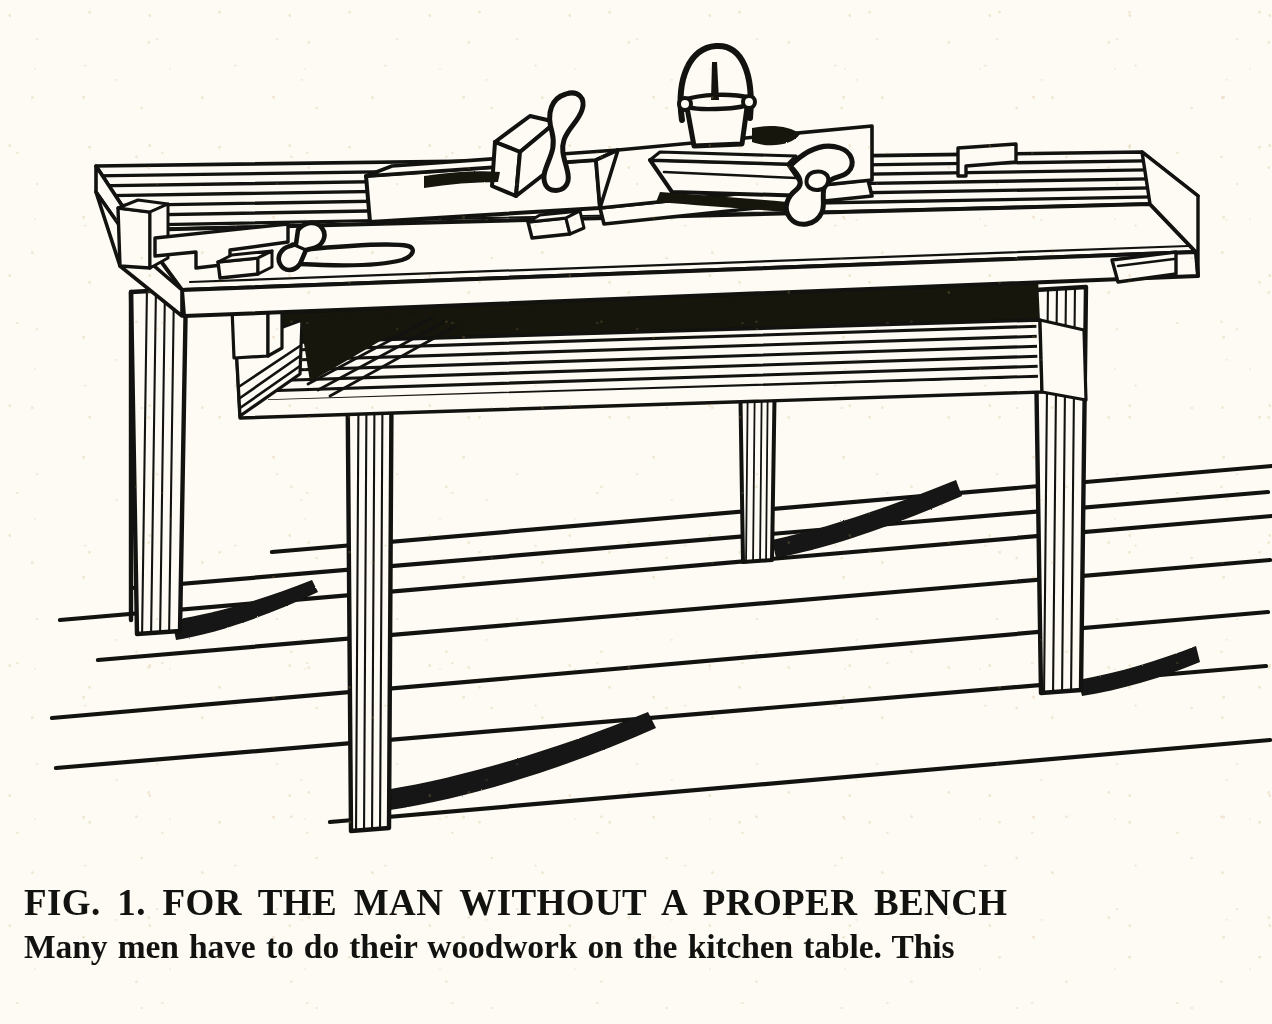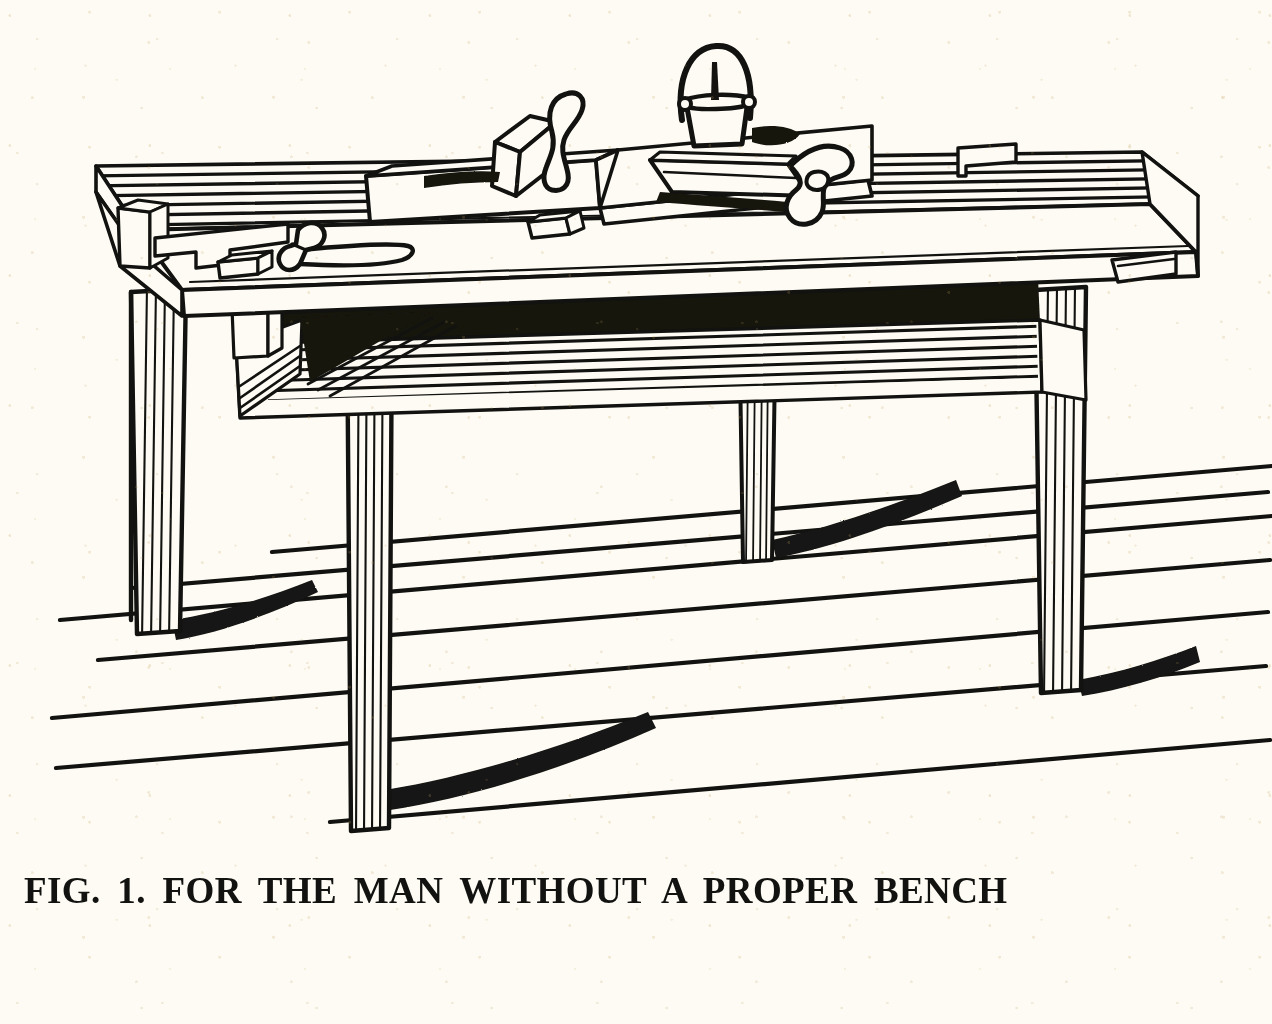--- a/index.html
+++ b/index.html
@@ -56,21 +56,21 @@
     color: #100d0a;
   }
   #caption .headline {
     font-family: "Liberation Serif", serif;
     font-weight: bold;
     font-size: 37px;
     letter-spacing: .4px;
     word-spacing: 7px;
     line-height: 1.04;
     white-space: nowrap;
-    margin: 4px 0 3px 2px;
+    margin: 16px 0 3px 2px;
   }
   #caption .body-line {
     font-family: "Liberation Serif", serif;
     font-weight: bold;
     font-size: 33.5px;
     line-height: 1.285;
     letter-spacing: -0.1px;
     white-space: nowrap;
     margin: 0 0 0 2px;
   }
@@ -347,16 +347,17 @@
         <g>
           <polygon points="392,170 420,166 422,186 394,190" fill="none" stroke-width="0"></polygon>
         </g>
       </g>
 
     </g>
   </svg>
 
   <div id="caption" style="color: rgb(18, 18, 16);">
     <div class="headline">FIG. 1.  FOR THE MAN WITHOUT A PROPER BENCH</div>
+    <div class="body-line l2">Many men have to do their woodwork on the kitchen table.  This</div>
   </div>
 
   <div id="paper-texture"></div>
 </div>
 
 </body></html>

